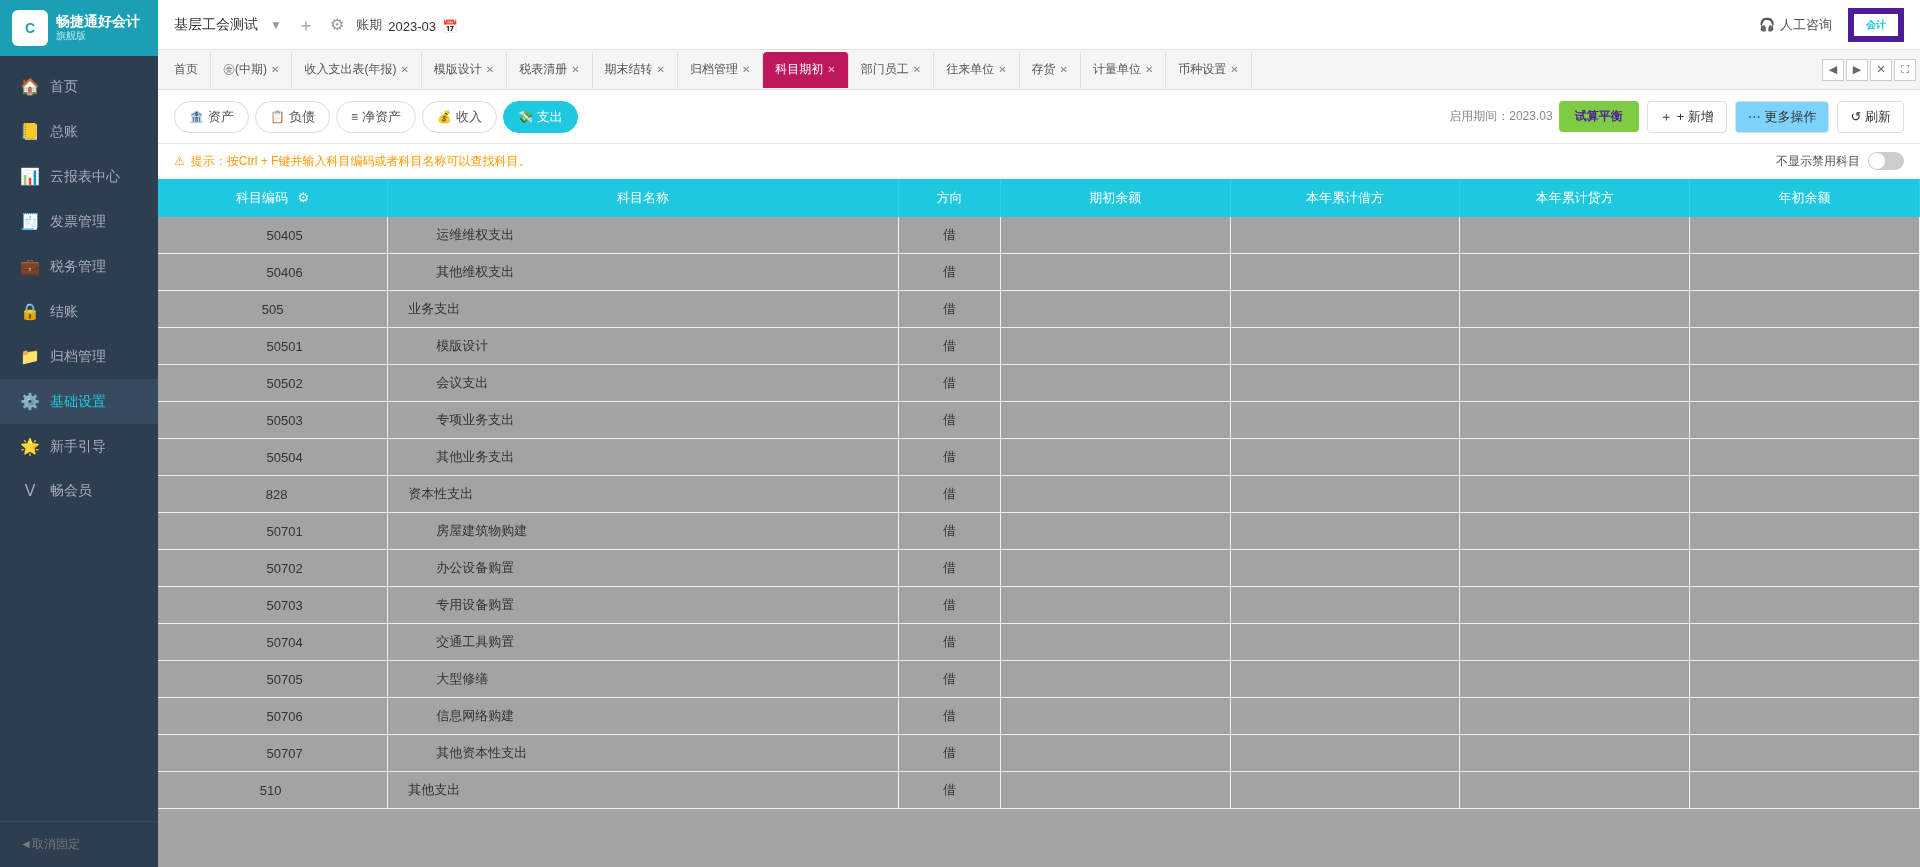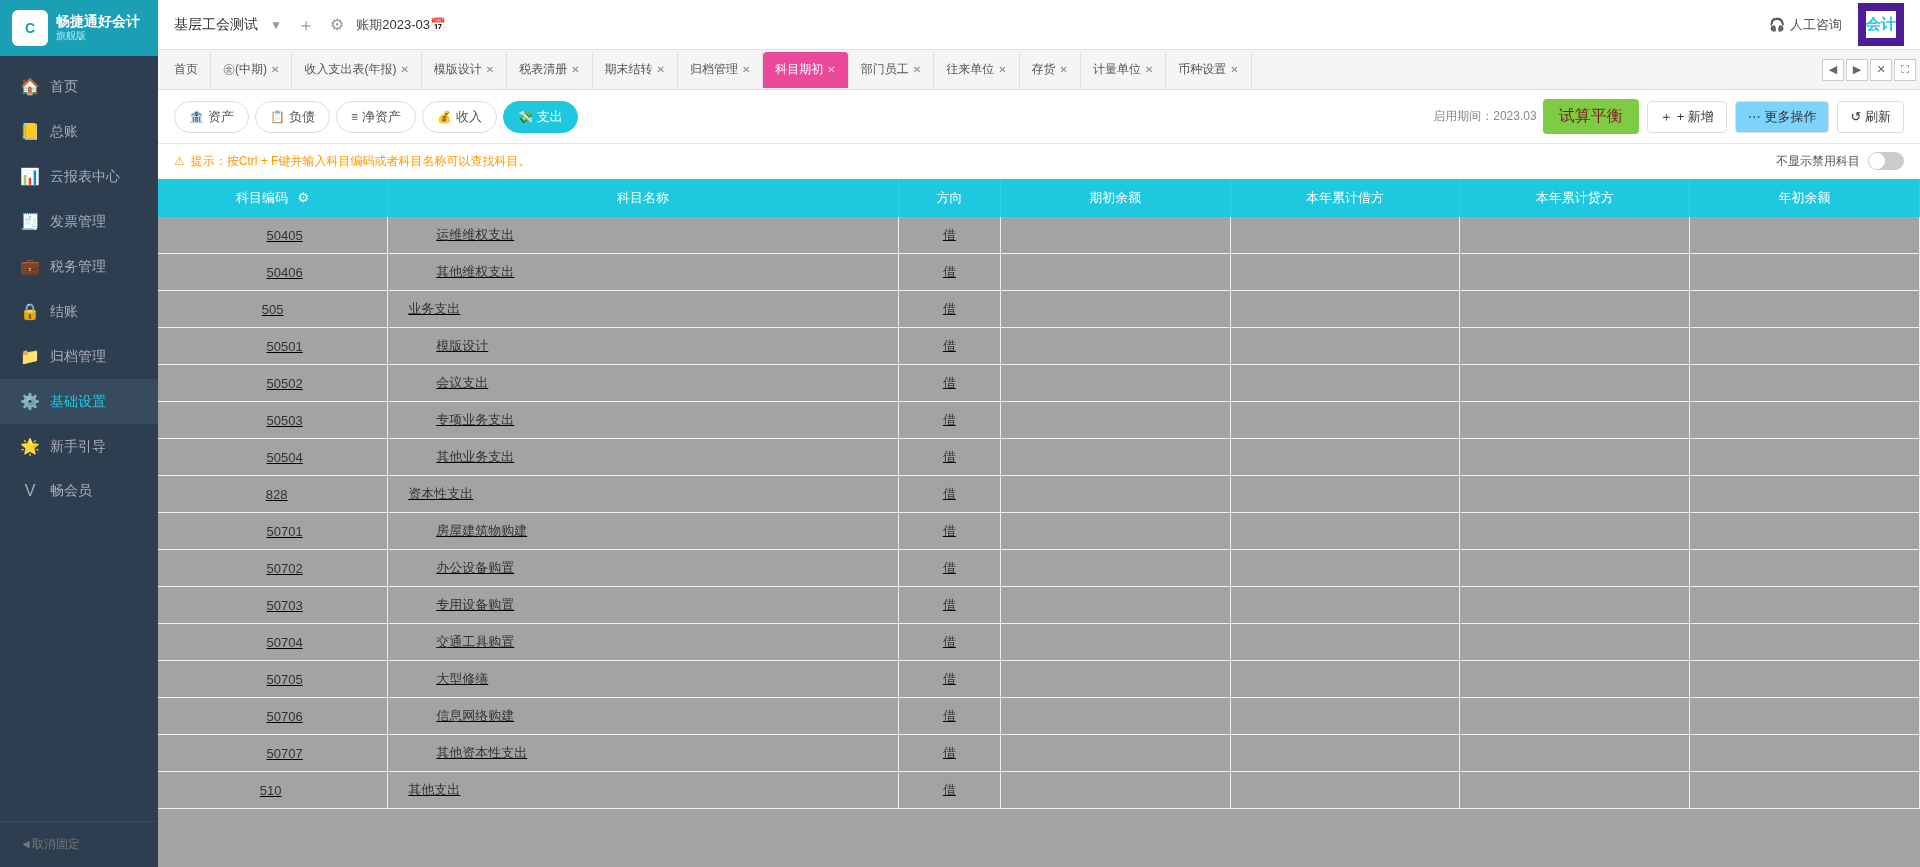--- a/index.html
+++ b/index.html
@@ -19,61 +19,61 @@
 
     
     .main { flex: 1; display: flex; flex-direction: column; height: 867px; overflow: hidden; }
 
     
     .top-header { height: 50px; background: white; display: flex; align-items: center; padding: 0 16px; border-bottom: 1px solid #e0e0e0; gap: 12px; flex-shrink: 0; }
     .company-name { font-size: 14px; color: #333; }
     .header-icons { display: flex; align-items: center; gap: 8px; margin-left: auto; }
     .header-btn { display: flex; align-items: center; gap: 4px; font-size: 13px; color: #555; cursor: pointer; padding: 4px 8px; }
     .btn-consult { color: #555; }
-    .btn-account { border: 8px solid #4c1d95; color: #1ec8df; padding: 4px 0; font-weight: bold; font-size: 15px; }
-    .accounting-period { display: flex; align-items: center; font-size: 13px; color: #555; }
+    .btn-account { border: 6px solid #4c1d95; color: #1ec8df; padding: 4px 12px; font-weight: bold; font-size: 10px; }
+    .accounting-period { display: flex; align-items: flex-end; gap: 6px; font-size: 13px; color: #555; }
     .period-val { color: #333; }
     .add-btn { width: 24px; height: 24px; border-radius: 50%; background: none; border: none; font-size: 18px; color: #999; cursor: pointer; display: flex; align-items: center; justify-content: center; }
     .settings-btn { color: #999; font-size: 16px; cursor: pointer; }
     .dropdown-arrow { color: #999; font-size: 12px; cursor: pointer; }
 
     
     .tab-bar { height: 40px; background: #f5f5f5; display: flex; align-items: center; border-bottom: 1px solid #ddd; padding: 0 4px; flex-shrink: 0; overflow: hidden; }
     .tab { display: flex; align-items: center; gap: 4px; padding: 0 12px; height: 36px; font-size: 12px; color: #555; cursor: pointer; white-space: nowrap; border-right: 1px solid #e0e0e0; position: relative; }
-    .tab.active { background: #ec4899; color: white; border-radius: 4px 4px 0 0; }
+    .tab.active { background: #be185d; color: white; border-radius: 4px 4px 0 0; }
     .tab-close { font-size: 10px; color: inherit; opacity: 0.7; cursor: pointer; }
     .tab-nav { display: flex; gap: 2px; margin-left: auto; align-items: center; }
     .tab-nav-btn { width: 22px; height: 22px; border: 1px solid #ccc; background: white; cursor: pointer; display: flex; align-items: center; justify-content: center; font-size: 11px; color: #666; }
 
     
     .sub-header { height: 54px; background: white; display: flex; align-items: center; padding: 0 16px; gap: 6px; border-bottom: 1px solid #e8e8e8; flex-shrink: 0; }
     .cat-tab { display: flex; align-items: center; gap: 4px; padding: 6px 14px; border: 1px solid #ddd; border-radius: 20px; font-size: 13px; color: #555; cursor: pointer; }
     .cat-tab.active { background: #1ec8df; color: white; border-color: #1ec8df; }
     .cat-icon { font-size: 12px; }
     .period-label { margin-left: auto; color: #888; font-size: 12px; }
     .action-buttons { display: flex; gap: 8px; align-items: center; }
-    .btn-calc { background: #7ecb44; color: #7f1d1d; border: none; padding: 7px 16px; border-radius: 4px; font-size: 16px; cursor: pointer; font-weight: normal; }
+    .btn-calc { background: #7ecb44; color: #4c1d95; border: none; padding: 7px 16px; border-radius: 4px; font-size: 12px; cursor: pointer; font-weight: bold; }
     .btn-add { background: white; border: 1px solid #ddd; padding: 6px 12px; border-radius: 4px; font-size: 13px; color: #333; cursor: pointer; display: flex; align-items: center; gap: 4px; }
     .btn-more { background: #7dd3fc; border: 1px solid #ddd; padding: 6px 12px; border-radius: 4px; font-size: 13px; color: #333; cursor: pointer; }
     .btn-refresh { background: white; border: 1px solid #ddd; padding: 6px 12px; border-radius: 4px; font-size: 13px; color: #333; cursor: pointer; }
 
     
     .info-bar { padding: 8px 16px; background: white; font-size: 12px; color: #f90; display: flex; align-items: center; gap: 6px; border-bottom: 1px solid #eee; flex-shrink: 0; justify-content: space-between; }
     .info-bar-left { display: flex; align-items: center; gap: 6px; }
     .info-bar-right { display: flex; align-items: center; gap: 8px; color: #555; }
     .toggle-switch { width: 36px; height: 18px; background: #ccc; border-radius: 9px; cursor: pointer; position: relative; }
     .toggle-knob { width: 16px; height: 16px; background: white; border-radius: 50%; position: absolute; top: 1px; left: 1px; }
 
     
     .table-container { flex: 1; overflow-y: auto; background: #a3a3a3; }
     .data-table { width: 100%; border-collapse: collapse; }
     .data-table thead tr { background: #1ec8df; color: white; }
     .data-table th { padding: 10px 12px; text-align: center; font-size: 13px; font-weight: normal; border-right: 1px solid #29d4eb; white-space: nowrap; }
     .data-table th:first-child { text-align: center; }
-    .data-table tbody tr { border-bottom: 1px solid #f0f0f0; text-decoration: underline; }
+    .data-table tbody tr { border-bottom: 1px solid #f0f0f0; }
     .data-table td { padding: 9px 12px; color: #333; font-size: 13px; border-right: 1px solid #f0f0f0; }
     .td-code { text-align: center; padding-left: 20px; }
     .td-name { text-align: left; padding-left: 40px; }
     .td-dir { text-align: center; }
     .td-num { text-align: right; padding-right: 16px; }
     .col-code { width: 180px; }
     .col-name { width: 400px; }
     .col-dir { width: 80px; }
     .col-num { width: 180px; }
 

